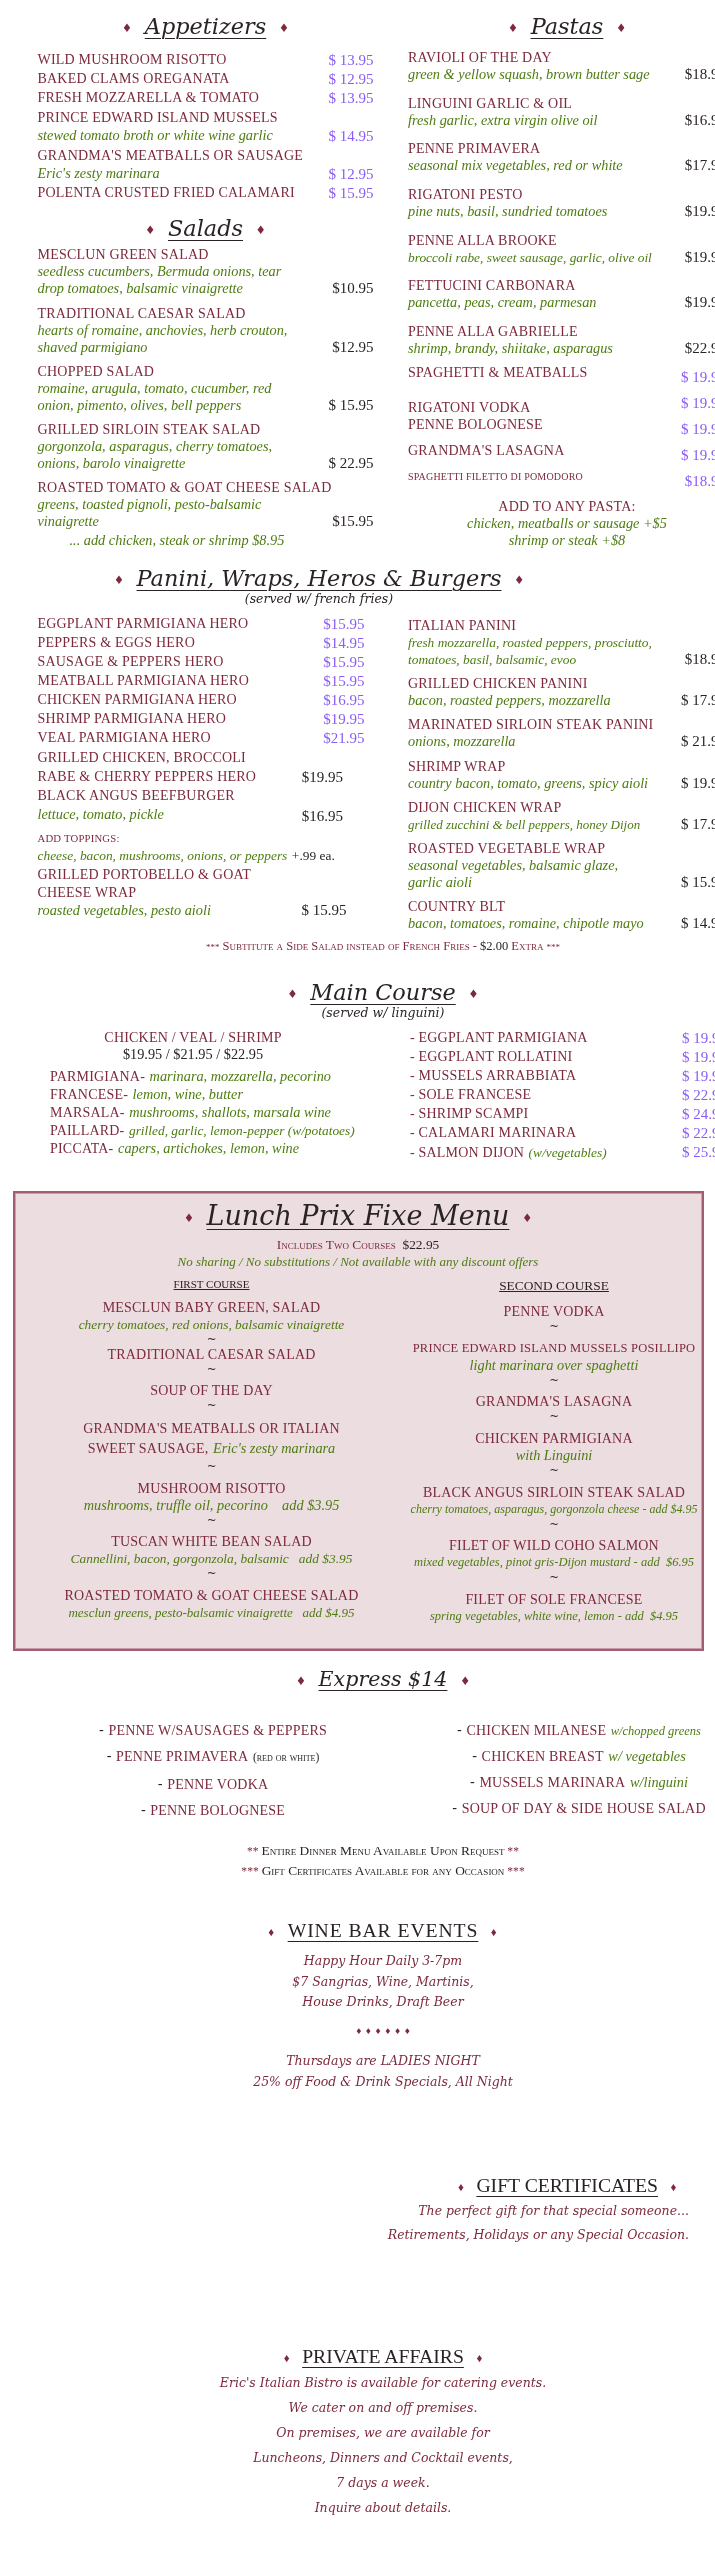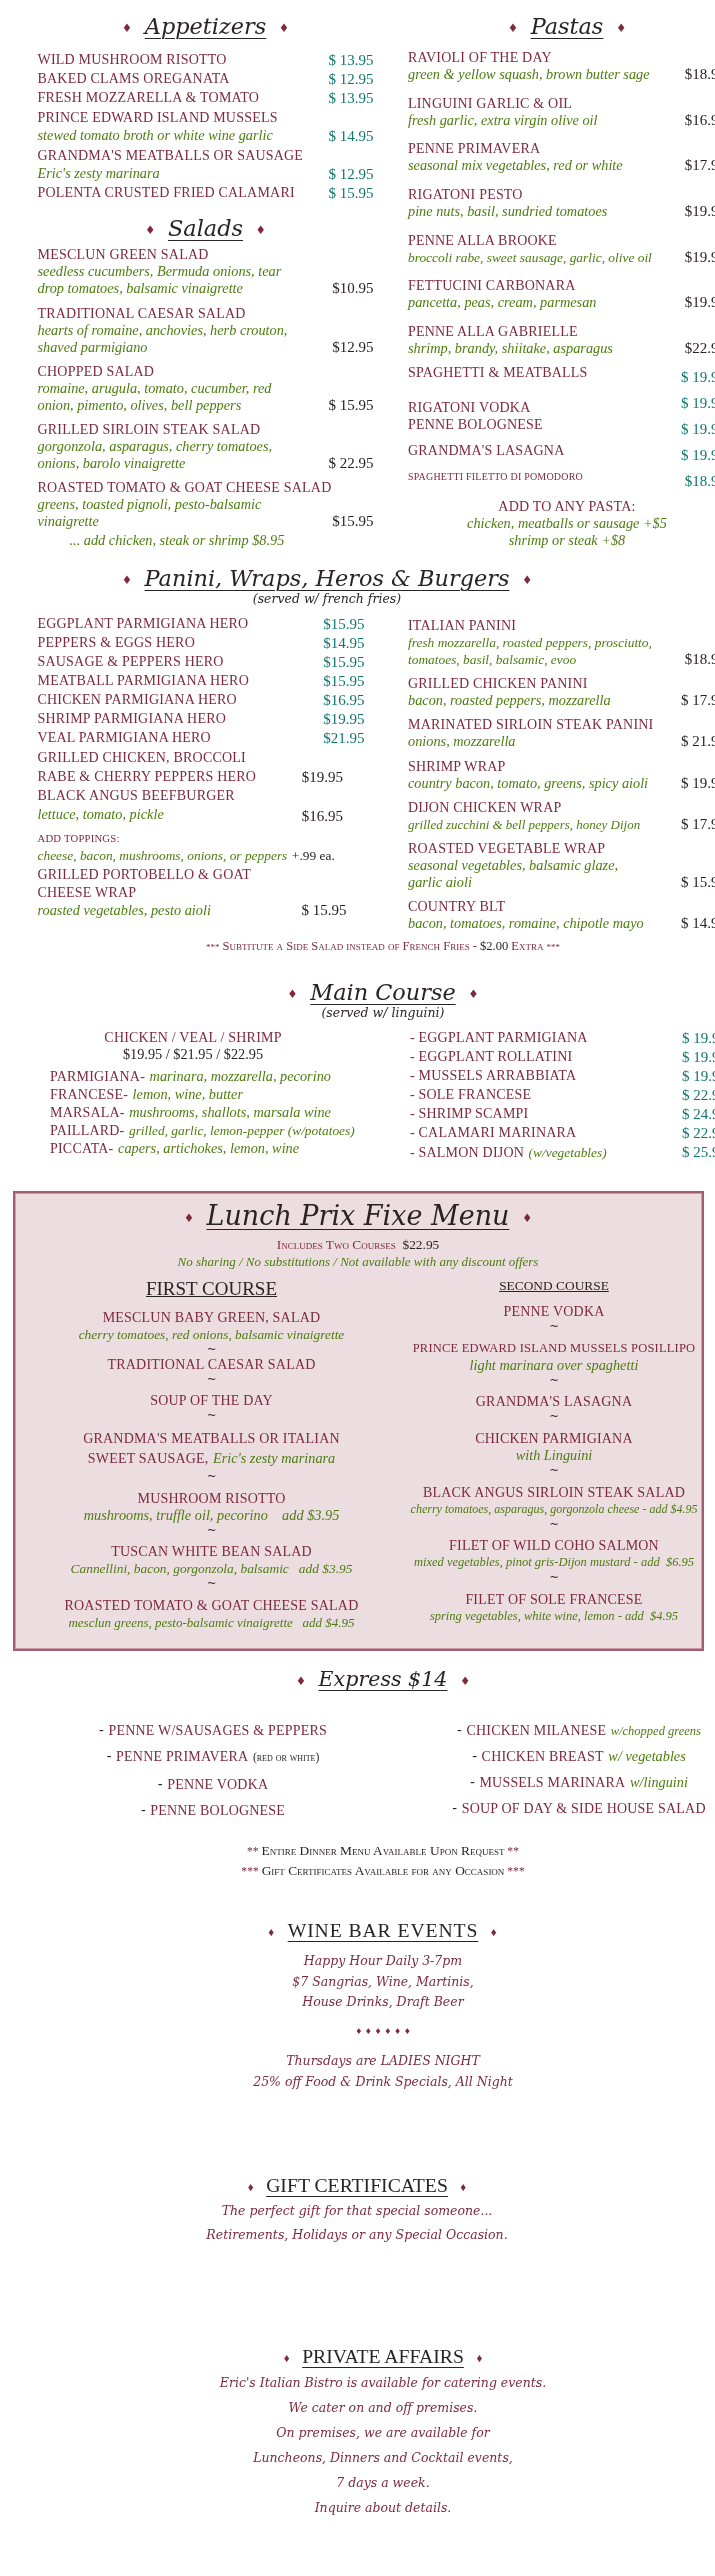--- a/index.html
+++ b/index.html
@@ -9,21 +9,21 @@
   .dia { color: #7d2a3d; font-size: 11.6px; display: inline-block; margin: 0 12.5px; vertical-align: middle; }
   .sec-title { text-align: center; font-family: "DejaVu Serif", serif; font-style: italic; font-size: 22.4px; color: #2a2326; }
   .sec-title .t { text-decoration: underline; text-decoration-thickness: 1.3px; text-underline-offset: 3.6px; }
   .sub { text-align: center; font-style: italic; font-size: 12.5px; color: #2a2326; }
   .abs { position: absolute; margin-left: 25px; }
   .name { font-family: "Liberation Serif", serif; font-size: 14px; color: #7d2a3d; text-transform: uppercase; letter-spacing: 0.2px; line-height: 17px; }
   .desc { font-family: "Liberation Serif", serif; font-style: italic; font-size: 14.3px; color: #4d7c0f; line-height: 17px; }
   .price { font-family: "Liberation Serif", serif; font-size: 15px; color: #2a2326; position: absolute; right: 0; bottom: 0; }
   .item { position: relative; }
   .row { display: flex; justify-content: space-between; line-height: 19px; }
-  .row .p { font-family: "Liberation Serif", serif; font-size: 15px; color: #0f766e; }
+  .row .p { font-family: "Liberation Serif", serif; font-size: 15px; color: #8b5cf6; }
   .center { text-align: center; }
   .prix { position: absolute; left: 12.5px; top: 1191px; width: 691px; height: 460px; background: #ecdde1; border: 2.7px solid #a45d70; box-shadow: inset 0 0 0 0.9px #c99aa7; }
   .pf-item { text-align: center; line-height: 17px; }
   .tilde { text-align: center; font-size: 11.6px; line-height: 12.5px; color: #2a2326; }
   .smallcaps { font-variant: small-caps; }
 </style>
 </head>
 <body>
 
 <div class="abs" style="left:12.5px; top:12.5px; width:336px;">
@@ -155,21 +155,21 @@
         <span class="p">$18.95</span>
       </div>
     <div class="center" style="margin-top:3.6px;">
       <div class="name">Add to any pasta:</div>
       <div class="desc">chicken, meatballs or sausage +$5</div>
       <div class="desc">shrimp or steak +$8</div>
     </div>
   </div>
 </div>
 
-<div class="abs" style="left:8px; top:565px; width:588px;">
+<div class="abs" style="left:0; top:565px; width:588px;">
   <div class="sec-title">
     <span class="dia">♦</span><span class="t">Panini, Wraps, Heros &amp; Burgers</span><span class="dia">♦</span>
   </div>
   <div class="sub">(served w/ french fries)</div>
 </div>
 
 <div class="abs" style="left:12.5px; top:615px; width:327px;">
   <div class="row">
       <span class="name">Eggplant Parmigiana Hero</span>
       <span class="p">$15.95</span>
@@ -315,21 +315,21 @@
 
 <div class="prix">
   <div class="sec-title" style="margin-top:7.2px; font-size:27px;">
     <span class="dia">♦</span><span class="t">Lunch Prix Fixe Menu</span><span class="dia">♦</span>
   </div>
   <div class="center" style="margin-top:5.4px; font-family:'Liberation Serif',serif; font-size:13.4px;">
     <span class="maroon smallcaps">Includes Two Courses</span>&nbsp;&nbsp;<span class="dark">$22.95</span>
   </div>
   <div class="center desc" style="font-size:13px;">No sharing / No substitutions / Not available with any discount offers</div>
   <div class="abs" style="left:0; top:85px; width:344px;">
-    <div class="center" style="font-family:'Liberation Serif',serif; font-size:19px; text-decoration:underline; margin-bottom:9px;">FIRST COURSE</div>
+    <div class="center" style="font-family:'Liberation Serif',serif; font-size:11px; text-decoration:underline; margin-bottom:9px;">FIRST COURSE</div>
     <div class="pf-item">
         <div class="name">Mesclun Baby Green, Salad</div>
         <div class="desc" style="font-size:13.4px;">cherry tomatoes, red onions, balsamic vinaigrette</div>
       </div>
     <div class="tilde">~</div>
     <div class="pf-item">
         <div class="name">Traditional Caesar Salad</div>
       </div>
     <div class="tilde" style="margin-bottom:7.2px;">~</div>
     <div class="pf-item">
@@ -420,21 +420,21 @@
   <div class="maroon" style="font-family:'DejaVu Serif',serif; font-style:italic; font-size:12.5px; line-height:20.6px; margin-top:9px;">
     <div>Happy Hour Daily 3-7pm</div>
     <div>$7 Sangrias, Wine, Martinis,</div>
     <div>House Drinks, Draft Beer</div>
     <div style="font-size:8px; margin:9px 0;">♦  ♦  ♦  ♦  ♦  ♦</div>
     <div>Thursdays are LADIES NIGHT</div>
     <div>25% off Food &amp; Drink Specials, All Night</div>
   </div>
 </div>
 
-<div class="abs center" style="left:0; top:2174px; width:664px;">
+<div class="abs center" style="left:0; top:2174px; width:664px;text-align:right;">
   <div style="font-family:'Liberation Serif',serif; font-size:19.7px; color:#2a2326;">
     <span class="dia">♦</span><span style="text-decoration:underline; text-underline-offset:3.6px;">GIFT CERTIFICATES</span><span class="dia">♦</span>
   </div>
   <div class="maroon" style="font-family:'DejaVu Serif',serif; font-style:italic; font-size:12.5px; line-height:24px; margin-top:1.8px;">
     <div>The perfect gift for that special someone...</div>
     <div>Retirements,  Holidays or any Special Occasion.</div>
   </div>
 </div>
 
 <div class="abs center" style="left:0; top:2345px; width:716px;">

